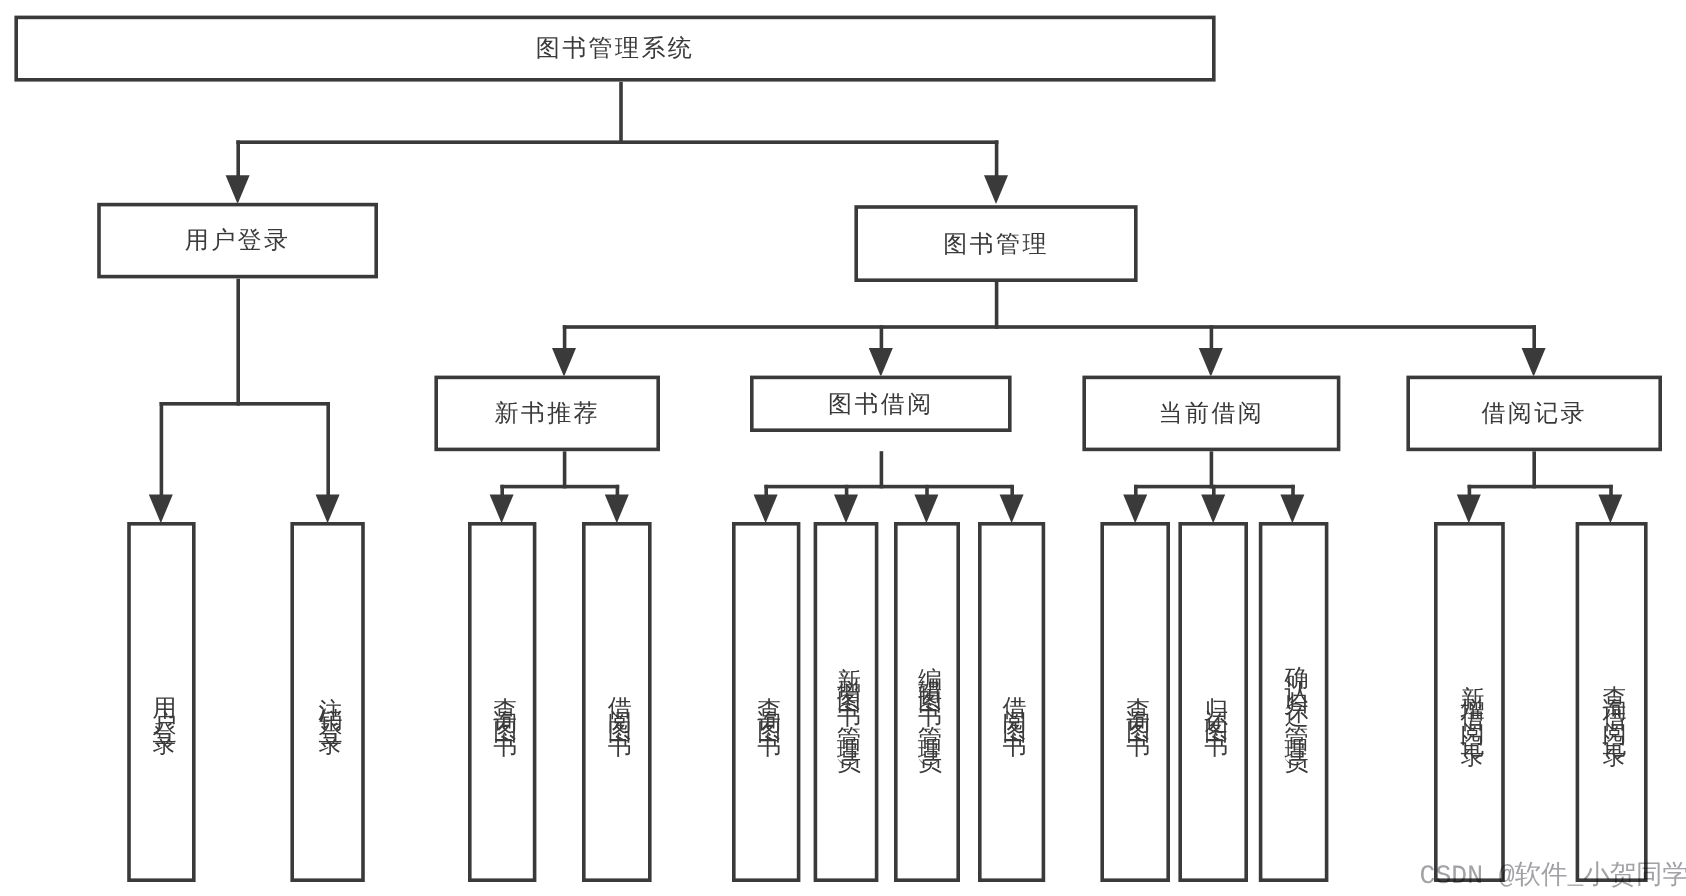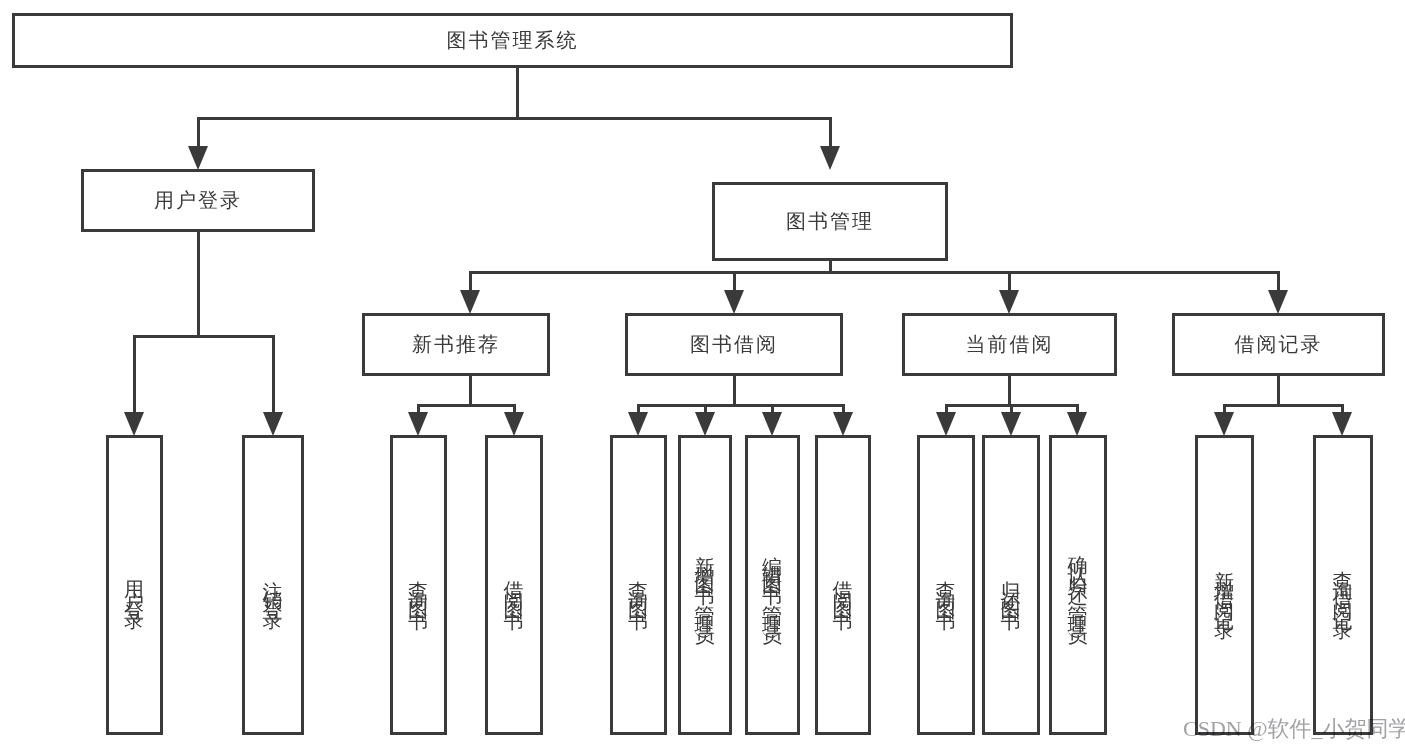--- a/index.html
+++ b/index.html
@@ -1,18 +1,18 @@
 <!DOCTYPE html>
 <html><head>
 <meta charset="utf-8">
 <style>
   html,body{margin:0;padding:0;background:#fff;}
   #stage{
     position:relative;width:1405px;height:747px;background:#ffffff;overflow:hidden;
-    font-family:Liberation Serif, serif;color:#333;
+    font-family:Liberation Mono, monospace;color:#333;
   }
   .box{
     position:absolute;box-sizing:border-box;border:3px solid #3a3a3a;background:#fff;
     display:flex;align-items:center;justify-content:center;
     font-size:20px;color:#3a3a3a;letter-spacing:2px;z-index:2;
   }
   .vbox{
     writing-mode:vertical-rl;text-orientation:mixed;
     letter-spacing:10px;font-size:20px;line-height:1;
   }
@@ -29,24 +29,24 @@
   }
 </style>
 </head>
 <body>
 
 <div id="stage">
 
   <div class="box" style="left:12px;top:13px;width:1001px;height:55px">图书管理系统</div>
 
   <div class="box" style="left:81px;top:169px;width:234px;height:63px">用户登录</div>
-  <div class="box" style="left:712px;top:182px;width:236px;height:79px">图书管理</div>
+  <div class="box" style="left:712px;top:171px;width:236px;height:64px">图书管理</div>
 
   <div class="box" style="left:362px;top:313px;width:188px;height:63px">新书推荐</div>
-  <div class="box" style="left:625px;top:313px;width:218px;height:63px">图书借阅</div>
+  <div class="box" style="left:625px;top:313px;width:218px;height:47px">图书借阅</div>
   <div class="box" style="left:1172px;top:313px;width:213px;height:63px">借阅记录</div>
   <div class="box" style="left:902px;top:313px;width:215px;height:63px">当前借阅</div>
 
   <div class="box vbox" style="left:106px;top:435px;width:57px;height:300px">用户登录</div>
   <div class="box vbox" style="left:242px;top:435px;width:62px;height:300px">注销登录</div>
 
   <div class="box vbox" style="left:390px;top:435px;width:57px;height:300px">查询图书</div>
   <div class="box vbox" style="left:485px;top:435px;width:58px;height:300px">借阅图书</div>
 
   <div class="box vbox" style="left:610px;top:435px;width:57px;height:300px">查询图书</div>

